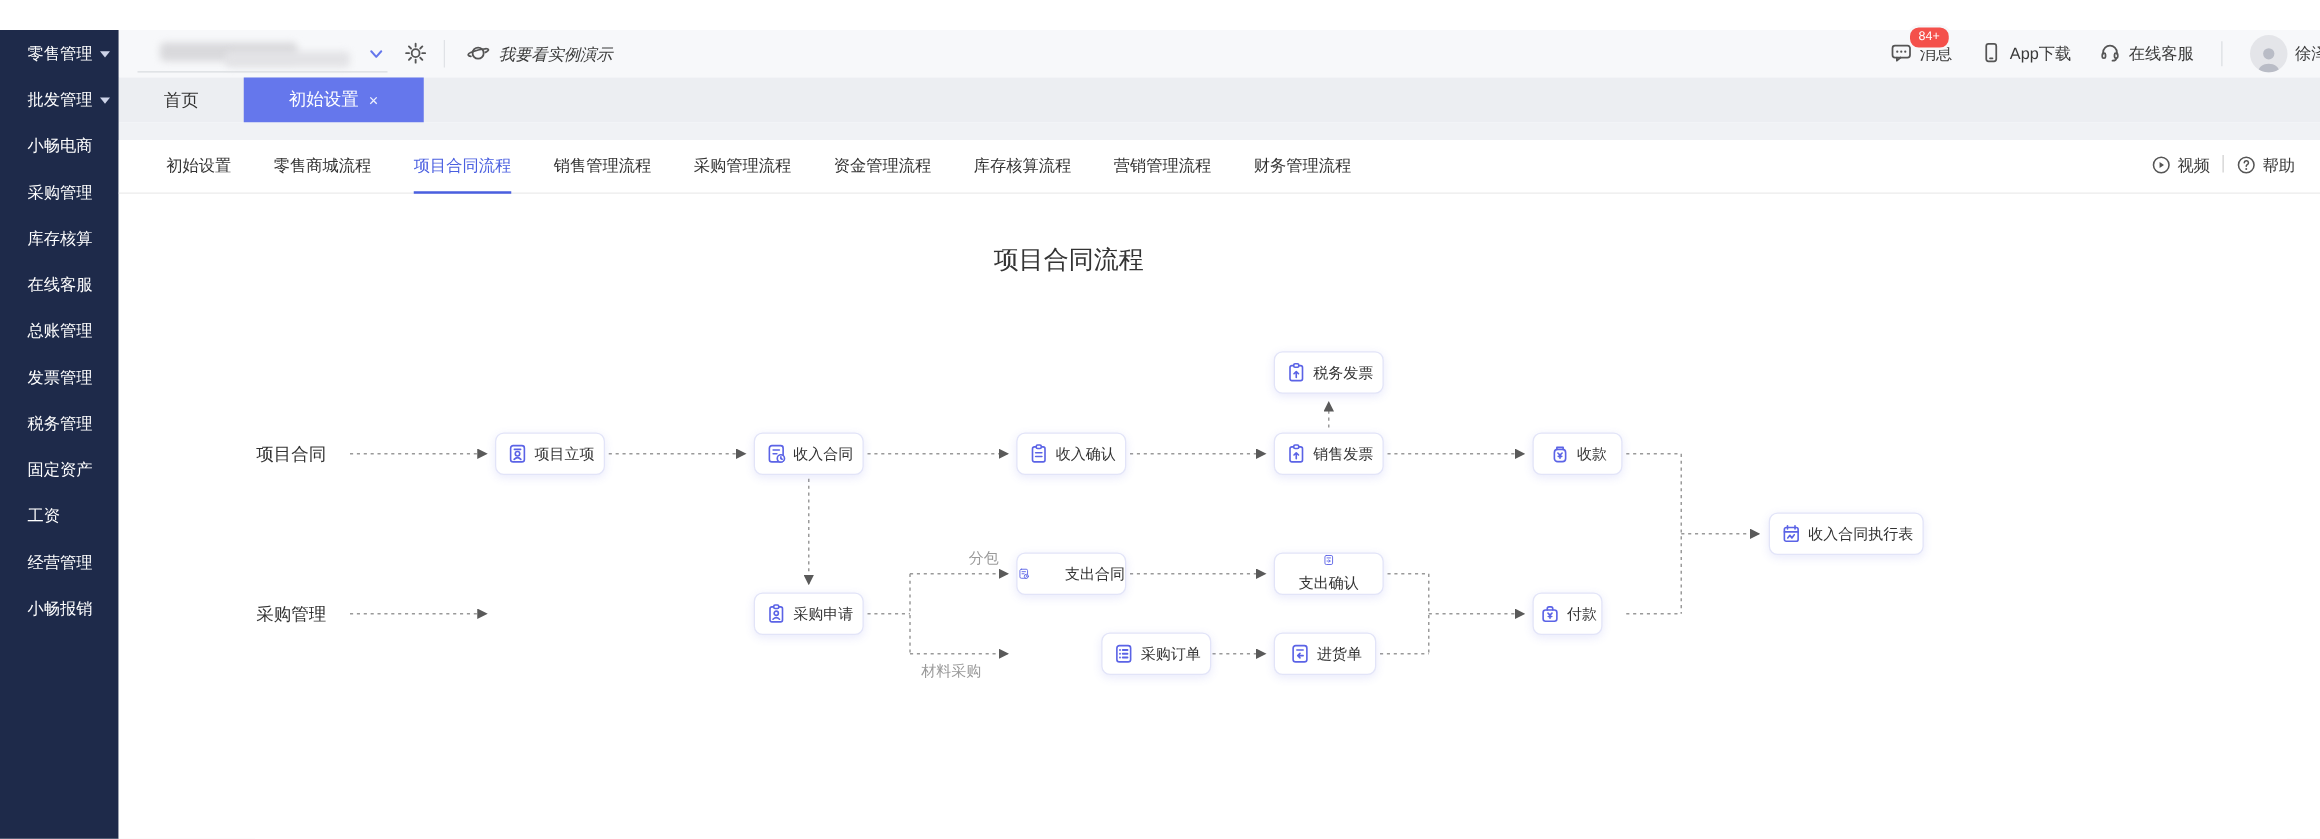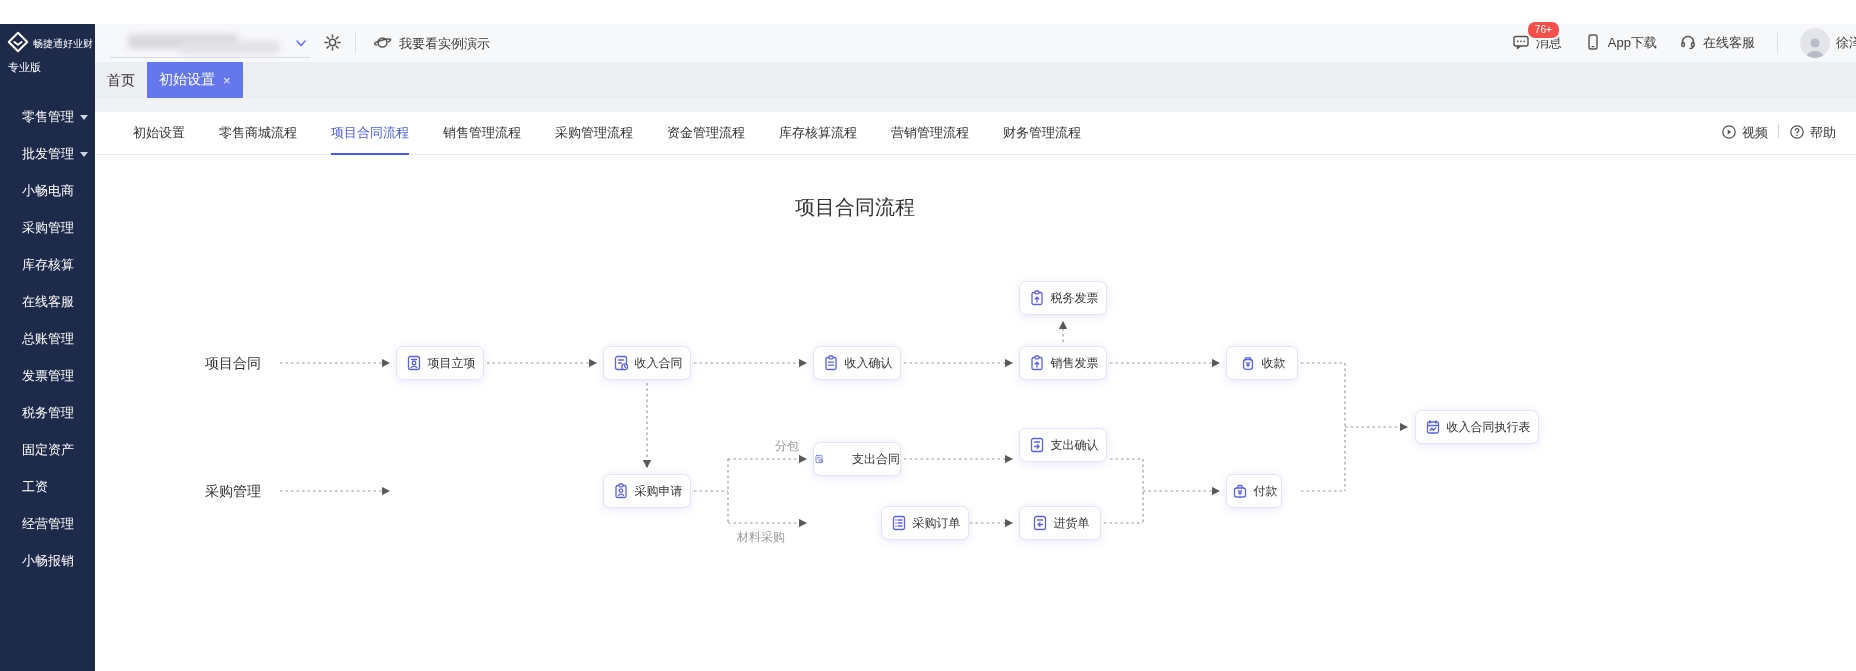--- a/index.html
+++ b/index.html
@@ -23,32 +23,32 @@
   
   .topbar { position:absolute; left:95px; top:24px; width:1761px; height:38px; background:#f7f8fa; }
   .acct { position:absolute; left:15px; top:4px; width:200px; height:30px; border-bottom:1px solid #d9dbe0; }
   .blur1,.blur2 { position:absolute; background:#d9d9dc; border-radius:4px; filter:blur(3px); }
   .blur1 { left:18px; top:6px; width:110px; height:15px; }
   .blur2 { left:70px; top:13px; width:100px; height:13px; background:#e3e3e6; }
   .acct-caret { position:absolute; right:2px; top:8px; }
   .tb-icon { position:absolute; top:9px; cursor:pointer; }
   .tb-divider { position:absolute; left:260px; top:8px; width:1px; height:22px; background:#e0e2e6; }
   .demo { position:absolute; left:278px; top:9px; display:flex; align-items:center; gap:7px;
-    font-size:13px; color:#3a3a3a; cursor:pointer; }
+    font-size:13px; color:#3a3a3a; cursor:pointer;font-style:italic; }
   .topbar-right { position:absolute; right:-10px; top:0; height:38px; display:flex; align-items:center; gap:22px; }
   .tb-item { display:flex; align-items:center; gap:6px; font-size:13px; color:#3a3a3a; cursor:pointer; position:relative; }
   .badge { position:absolute; left:14px; top:-13px; background:#f4504b; color:#fff; font-size:10px;
     line-height:14px; padding:1px 7px; border-radius:9px; border:2px solid #f7f8fa; white-space:nowrap; }
   .vdiv { width:1px; height:20px; background:#dcdee2; }
   .avatar { width:30px; height:30px; border-radius:50%; background:#e4e5e9; display:flex; align-items:flex-end; justify-content:center; overflow:hidden; }
   .user-name { font-size:13px; color:#3a3a3a; width:30px; overflow:hidden; white-space:nowrap; }
 
   
   .tabstrip { position:absolute; left:95px; top:62px; width:1761px; height:36px; background:#eceef2; display:flex; }
-  .wtab { height:36px; line-height:36px; padding:0 12px; font-size:14px; color:#333; cursor:pointer; }
+  .wtab { height:36px; line-height:36px; padding:0 36px; font-size:14px; color:#333; cursor:pointer; }
   .wtab.active { background:#6577ec; color:#fff; display:flex; align-items:center; gap:8px; line-height:normal; }
   .wtab .x { font-size:13px; opacity:.9; cursor:pointer; }
 
   
   .mainbg { position:absolute; left:95px; top:98px; width:1761px; height:573px; background:#f0f2f5; }
   .card { position:absolute; left:0; top:14px; width:1761px; height:559px; background:#fff; }
 
   .subnav { position:relative; z-index:2; height:43px; display:flex; align-items:center;
     padding:0 20px 0 38px; border-bottom:1px solid #ebebeb; }
   .sn-item { font-size:13px; color:#333; margin-right:34px; cursor:pointer; height:43px;
@@ -71,32 +71,20 @@
   .branch-label { position:absolute; font-size:12px; color:#9a9a9a; }
 
   .ic { stroke:#555; fill:none; stroke-width:1.4; stroke-linecap:round; stroke-linejoin:round; }
 </style>
 </head>
 <body>
 
 <div class="top-strip"></div>
 
 <nav class="sidebar">
-  <div class="logo-block">
-    <div class="logo-row">
-      <span>
-        <svg width="24" height="24" viewBox="0 0 26 26">
-            <path d="M13 3 L23 13 L13 23 L3 13 Z" fill="none" stroke="#fff" stroke-width="2.2" stroke-linejoin="round"></path>
-            <path d="M9 13 l4 3 4-3" fill="none" stroke="#fff" stroke-width="2" stroke-linecap="round"></path>
-          </svg>
-      </span>
-      <span class="logo-text">畅捷通好业财</span>
-    </div>
-    <div class="edition">专业版</div>
-  </div>
   <div class="menu">
     <div class="menu-item"><span>零售管理</span><span class="caret"></span></div>
     <div class="menu-item"><span>批发管理</span><span class="caret"></span></div>
     <div class="menu-item"><span>小畅电商</span></div>
     <div class="menu-item"><span>采购管理</span></div>
     <div class="menu-item"><span>库存核算</span></div>
     <div class="menu-item"><span>在线客服</span></div>
     <div class="menu-item"><span>总账管理</span></div>
     <div class="menu-item"><span>发票管理</span></div>
     <div class="menu-item"><span>税务管理</span></div>
@@ -128,21 +116,21 @@
     <span>
       <svg class="ic" width="19" height="19" viewBox="0 0 18 18">
           <circle cx="9" cy="9" r="4.2"></circle>
           <path d="M3.2 11.5c-1.4-.2-2.3-.7-2.1-1.4.3-1.1 3.4-2.4 7.9-3.6 4.5-1.2 8-1.4 8.2-.3.1.7-1 1.5-2.4 2.2" transform="scale(0.95) translate(0.5,0.5)"></path>
         </svg>
     </span>
     <span>我要看实例演示</span>
   </div>
   <div class="topbar-right">
     <div class="tb-item">
-      <span class="badge">76+</span>
+      <span class="badge">84+</span>
       <span>
         <svg class="ic" width="18" height="18" viewBox="0 0 18 18">
             <rect x="2" y="3.5" width="14" height="9.5" rx="2"></rect>
             <path d="M5.5 13v2.5L8.5 13"></path>
             <path d="M5.8 8.3h.01M9 8.3h.01M12.2 8.3h.01" stroke-width="1.8"></path>
           </svg>
       </span>
       <span>消息</span>
     </div>
     <div class="tb-item">
@@ -327,21 +315,21 @@
     </div>
     <div class="node" style="left:718px;top:330px;width:88px;gap:28px;">
       <svg class="ni" width="18" height="18" viewBox="0 0 18 18">
             <rect x="3.5" y="2.5" width="11" height="13" rx="2"></rect>
             <path d="M6.5 6h5M6.5 9h3"></path>
             <circle cx="12.7" cy="12.7" r="2.9" fill="#fff"></circle>
             <path d="M12.7 11.5v1.3l1 .6"></path>
           </svg>
       <span>支出合同</span>
     </div>
-    <div class="node" style="left:924px;top:316px;width:88px;">
+    <div class="node" style="left:924px;top:330px;width:88px;flex-direction:column;">
       <svg class="ni" width="18" height="18" viewBox="0 0 18 18">
             <rect x="3.5" y="2.5" width="11" height="13" rx="2"></rect>
             <path d="M6.5 6h5"></path>
             <path d="M6.5 10.5h4.3M9.3 8.7l1.8 1.8-1.8 1.8"></path>
           </svg>
       <span>支出确认</span>
     </div>
     <div class="node" style="left:746px;top:394px;width:88px;margin-left:40px;">
       <svg class="ni" width="18" height="18" viewBox="0 0 18 18">
             <rect x="3.5" y="2.5" width="11" height="13" rx="2"></rect>

